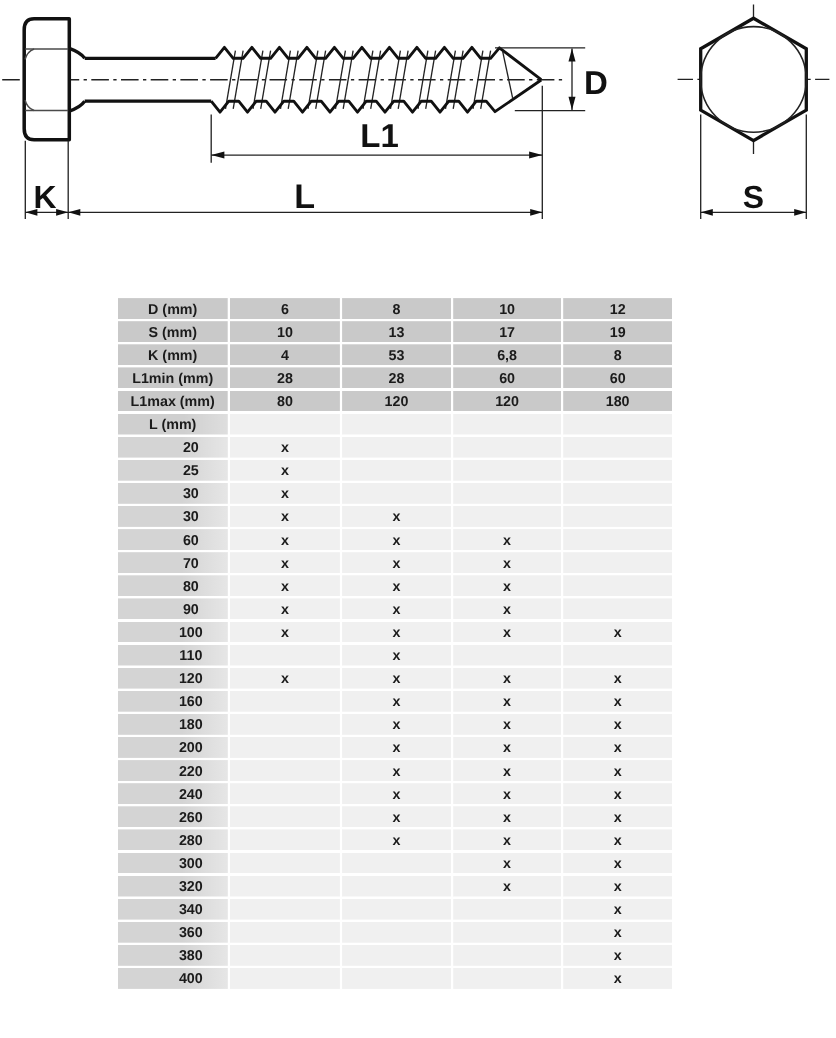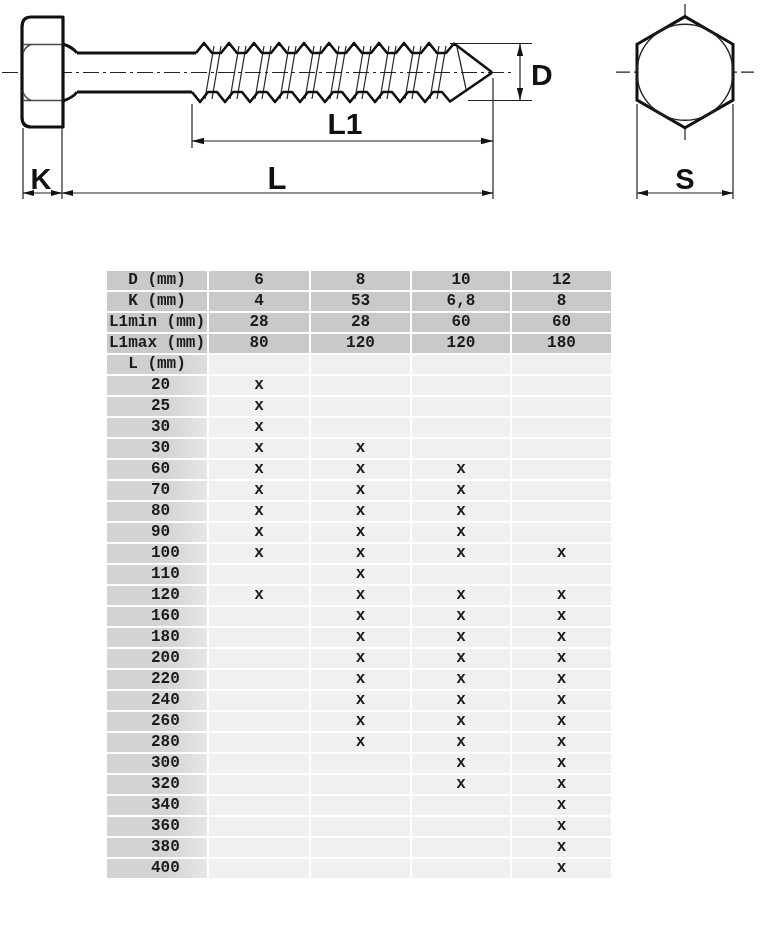--- a/index.html
+++ b/index.html
@@ -6,33 +6,33 @@
   body{
     width:760px;height:944px;background:#ffffff;position:relative;overflow:hidden;
     font-family:"Liberation Sans",sans-serif;
   }
   .page{position:absolute;inset:0;}
   svg text{font-family:"Liberation Sans",sans-serif;font-weight:bold;fill:#111;}
 
   table.dim{
     position:absolute;left:107px;top:271px;width:505px;
     border-collapse:collapse;table-layout:fixed;
-    font-family:Liberation Mono, monospace;
-    font-size:16px;font-weight:bold;color:#1b1b1b;
+    font-family:Liberation Sans, sans-serif;
+    font-size:13px;font-weight:bold;color:#1b1b1b;
   }
   table.dim th,table.dim td{
     height:19px;line-height:19px;padding:0;margin:0;
     border-right:2px solid #ffffff;border-bottom:2px solid #ffffff;
     text-align:center;font-weight:bold;white-space:nowrap;overflow:hidden;
   }
   tr.spec th,tr.spec td{background:#c9c9c9;}
   tr.lhead th{background:linear-gradient(90deg,#cfcfcf 0%,#cfcfcf 60%,#dedede 100%);margin-left:36px;}
   tr.lrow th{
     background:linear-gradient(90deg,#d4d4d4 0%,#d4d4d4 58%,#e6e6e6 100%);
-    text-align:left;padding-right:11px;padding-left:44px;
+    text-align:center;padding-right:11px;padding-left:44px;
   }
   td.cell{background:#f0f0f0;}
 </style>
 </head>
 <body>
 
 <div class="page">
 
   <svg width="760" height="262" viewBox="0 0 760 262" style="position:absolute;left:0;top:0;">
 
@@ -150,20 +150,27 @@
     </colgroup>
     <tbody>
         <tr class="spec">
           <th>D (mm)</th>
           <td>6</td>
           <td>8</td>
           <td>10</td>
           <td>12</td>
         </tr>
         <tr class="spec">
+          <th>S (mm)</th>
+          <td>10</td>
+          <td>13</td>
+          <td>17</td>
+          <td>19</td>
+        </tr>
+        <tr class="spec">
           <th>K (mm)</th>
           <td>4</td>
           <td>53</td>
           <td>6,8</td>
           <td>8</td>
         </tr>
         <tr class="spec">
           <th>L1min (mm)</th>
           <td>28</td>
           <td>28</td>

